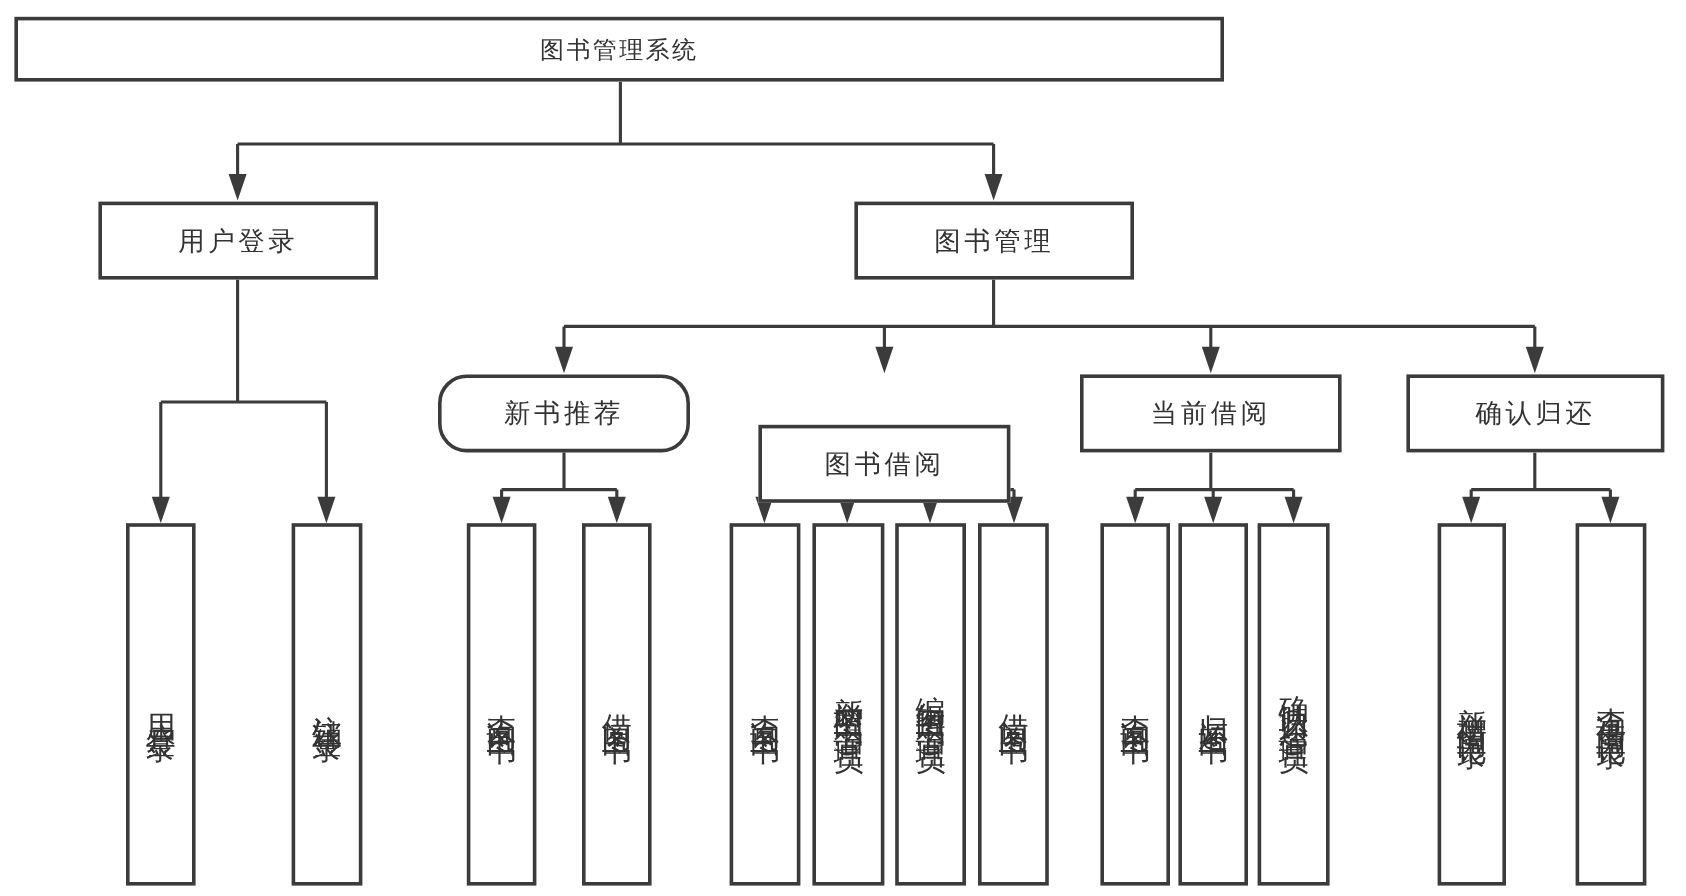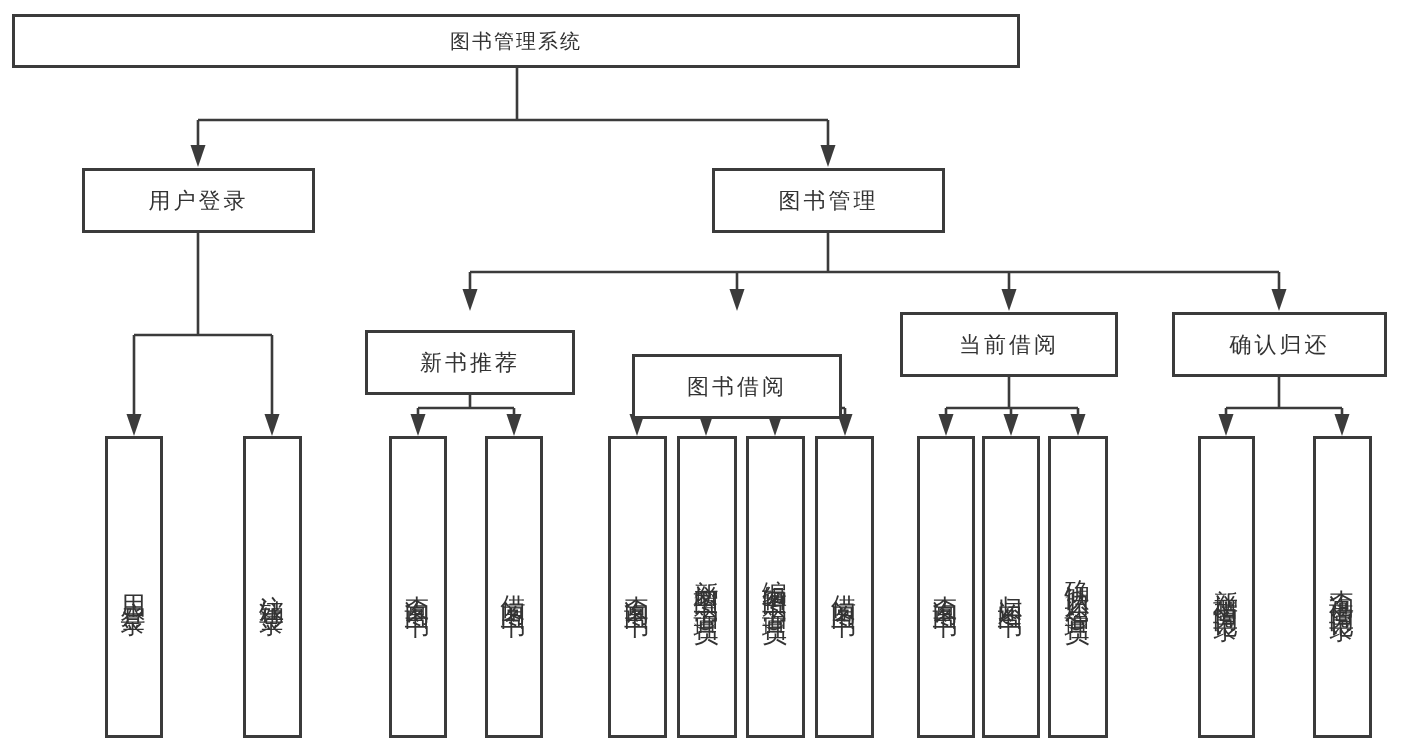--- a/index.html
+++ b/index.html
@@ -116,21 +116,21 @@
     <span class="lbl">图书管理系统</span>
   </div>
 
   <div class="node" style="left:82px; top:168px; width:233px; height:65px;">
     <span class="lbl">用户登录</span>
   </div>
   <div class="node" style="left:712px; top:168px; width:233px; height:65px;text-align:center;">
     <span class="lbl">图书管理</span>
   </div>
 
-  <div class="node" style="left:365px; top:330px; width:210px; height:65px;">
+  <div class="node" style="left:365px; top:312px; width:210px; height:65px;border-radius:24px;">
     <span class="lbl">新书推荐</span>
   </div>
   <div class="node" style="left:632px; top:312px; width:210px; height:65px;margin-top:42px;">
     <span class="lbl">图书借阅</span>
   </div>
   <div class="node" style="left:900px; top:312px; width:218px; height:65px;">
     <span class="lbl">当前借阅</span>
   </div>
   <div class="node" style="left:1172px; top:312px; width:215px; height:65px;">
     <span class="lbl">确认归还</span>

